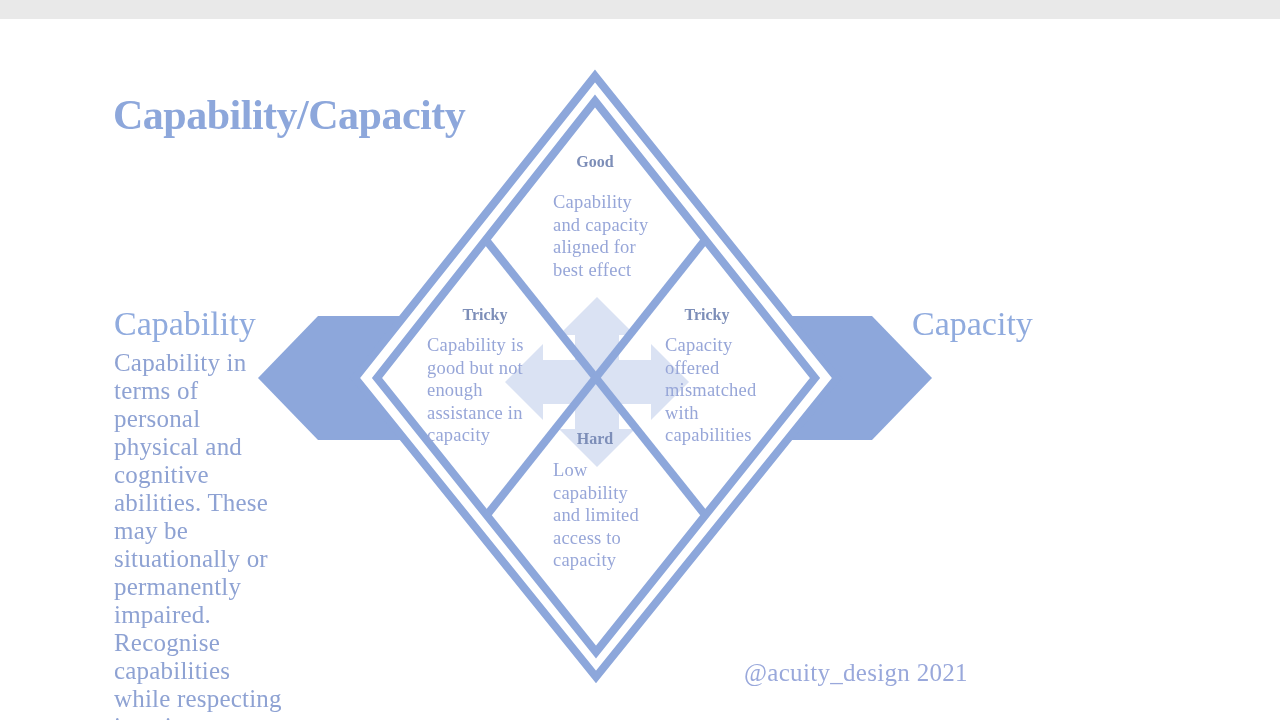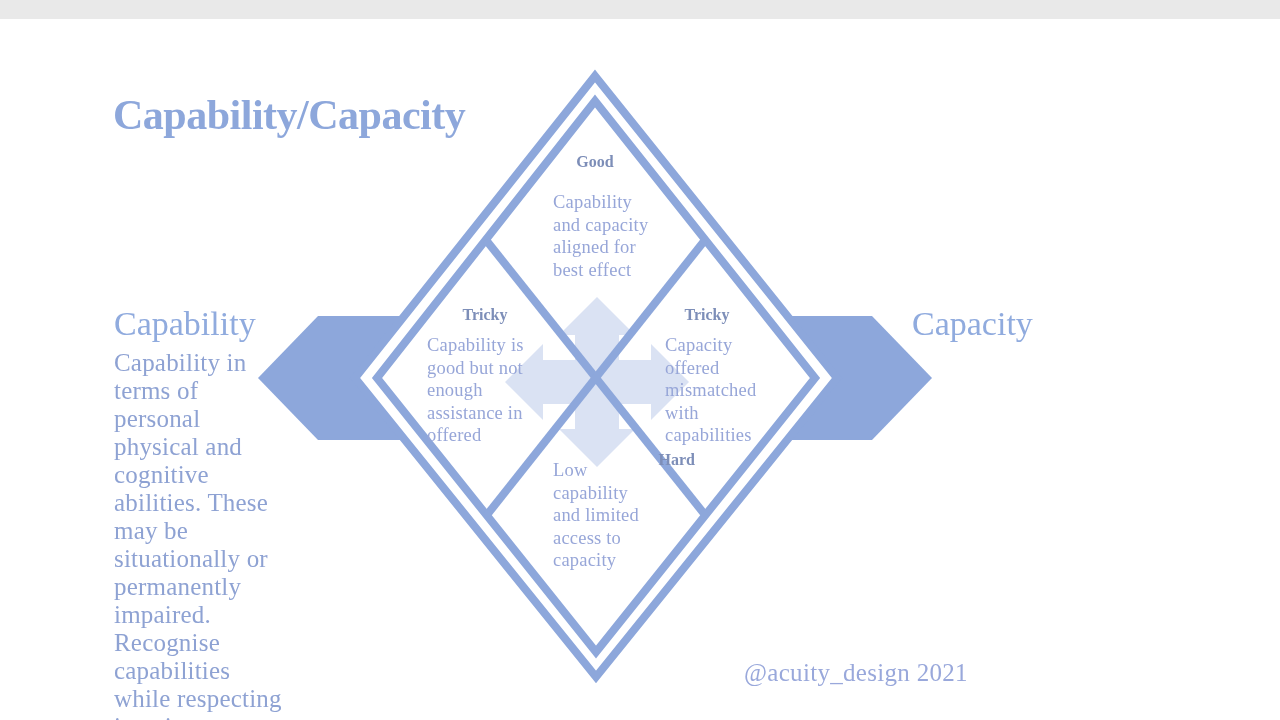--- a/index.html
+++ b/index.html
@@ -61,21 +61,21 @@
     color: var(--quad-body-blue);
     white-space: pre-line;
     letter-spacing: 0.2px;
   }
   .label-top    { left: 495px; top: 134px; }
   .body-top     { left: 553px; top: 172px; }
   .label-left   { left: 385px; top: 287px; }
   .body-left    { left: 427px; top: 315px; }
   .label-right  { left: 607px; top: 287px; }
   .body-right   { left: 665px; top: 315px; }
-  .label-bottom { left: 495px; top: 432px; text-align: right; }
+  .label-bottom { left: 495px; top: 411px; }
   .body-bottom  { left: 553px; top: 440px; }
 
   .attribution {
     left: 744px; top: 640px;
     font-size: 25px;
     color: var(--attribution-blue);
     letter-spacing: 0.3px;
   }
 </style>
 </head>
@@ -123,21 +123,21 @@
   <div class="txt quad-body body-top">Capability
 and capacity
 aligned for
 best effect</div>
 
   <div class="txt quad-label label-left">Tricky</div>
   <div class="txt quad-body body-left">Capability is
 good but not
 enough
 assistance in
-offered</div>
+capacity</div>
 
   <div class="txt quad-label label-right">Tricky</div>
   <div class="txt quad-body body-right">Capacity
 offered
 mismatched
 with
 capabilities</div>
 
   <div class="txt quad-label label-bottom">Hard</div>
   <div class="txt quad-body body-bottom">Low

